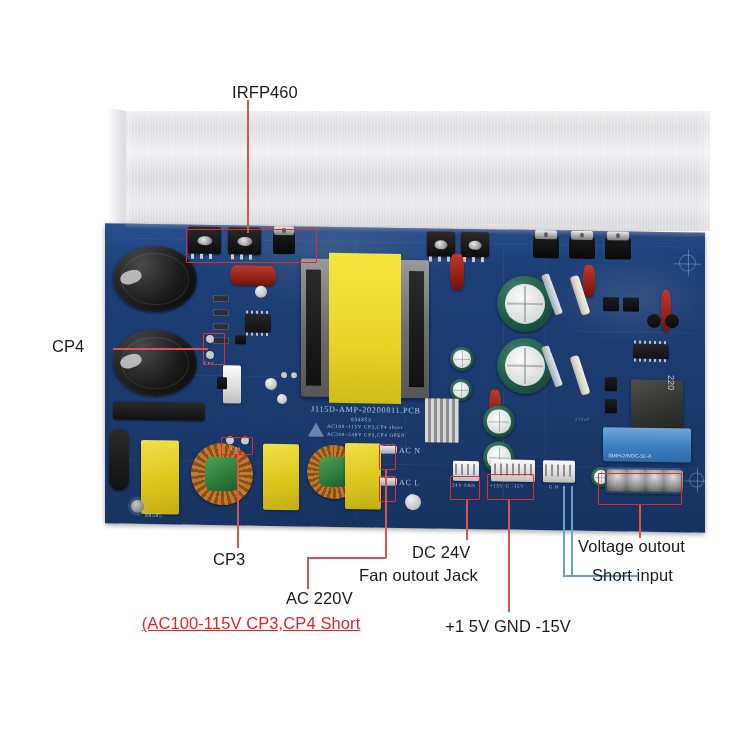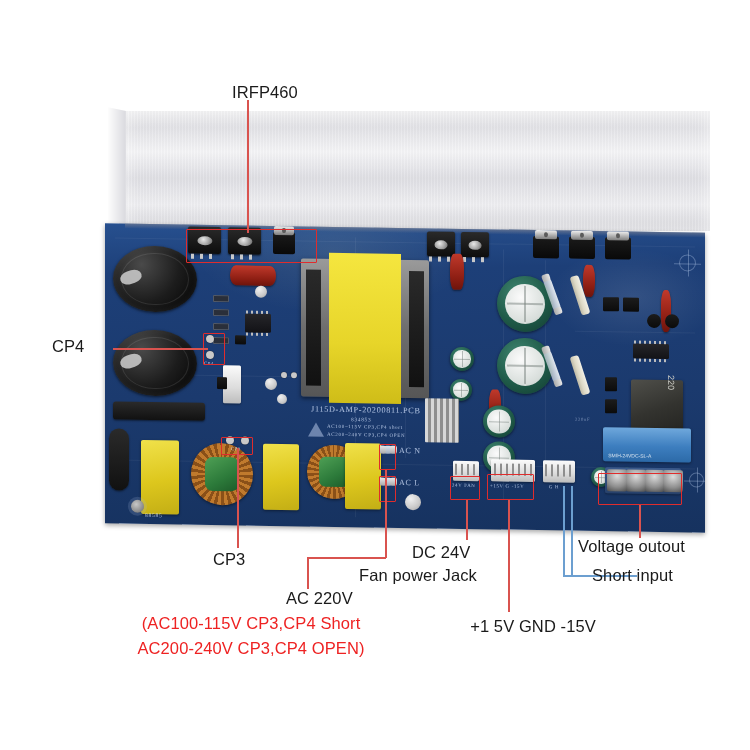--- a/index.html
+++ b/index.html
@@ -6,21 +6,21 @@
   html,body{margin:0;padding:0;background:#ffffff;}
   body{
     width:750px;height:750px;position:relative;overflow:hidden;
     font-family:"Liberation Sans","DejaVu Sans",sans-serif;
     background:#fff;
   }
   #stage{position:absolute;inset:0;width:750px;height:750px;}
 
   
   .lbl{position:absolute;color:#1a1a1a;font-size:16.5px;line-height:1.15;white-space:nowrap;letter-spacing:.1px;}
-  .lbl.red{color:#ee2222;}
+  .lbl.red{color:#ee2222;text-decoration:underline;}
   .lbl.ctr{transform:translateX(-50%);text-align:center;}
 
   
   .ln{position:absolute;background:#d9534f;}
   .ln.v{width:1.6px;}
   .ln.h{height:1.6px;}
   .ln.blue{background:#6c9fd0;}
 
   
   .hl{position:absolute;border:1.6px solid #e02c2c;box-sizing:border-box;border-radius:1px;}
@@ -394,24 +394,23 @@
   <div class="lbl ctr" style="left:265px;top:83px;">IRFP460</div>
 
   <div class="lbl" style="left:52px;top:337px;">CP4</div>
 
   <div class="lbl" style="left:213px;top:550px;">CP3</div>
 
   <div class="lbl" style="left:286px;top:589px;">AC 220V</div>
 
   <div class="lbl" style="left:412px;top:543px;">DC 24V</div>
 
-  <div class="lbl" style="left:359px;top:566px;">Fan power Jack</div>
+  <div class="lbl" style="left:359px;top:566px;">Fan outout Jack</div>
 
   <div class="lbl" style="left:578px;top:537px;">Voltage outout</div>
 
   <div class="lbl" style="left:592px;top:566px;">Short input</div>
 
-  <div class="lbl ctr" style="left:533px;top:617px;">+1 5V GND -15V</div>
+  <div class="lbl ctr" style="left:508px;top:617px;">+1 5V GND -15V</div>
 
   <div class="lbl red ctr" style="left:251px;top:614px;">(AC100-115V CP3,CP4 Short</div>
-  <div class="lbl red ctr" style="left:251px;top:639px;">AC200-240V CP3,CP4 OPEN)</div>
 
 </div>
 
 </body></html>

